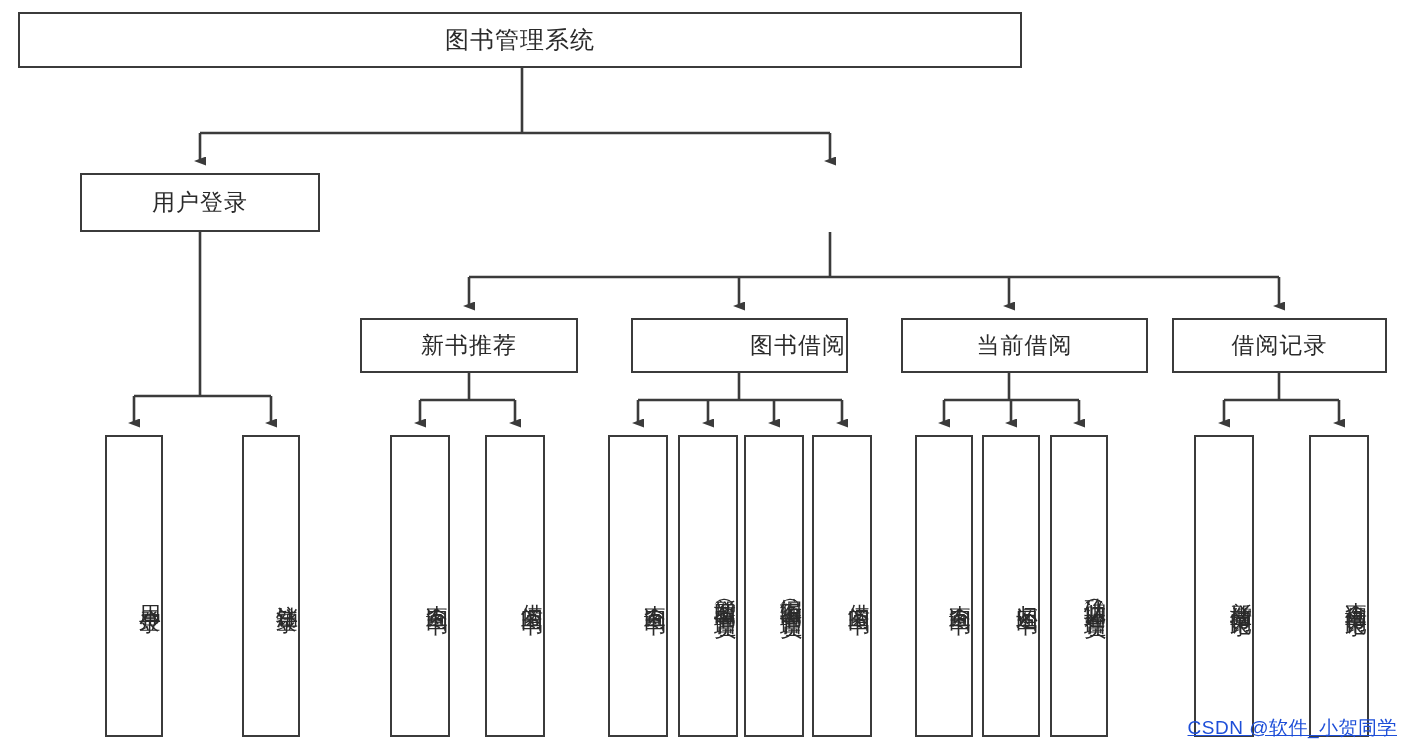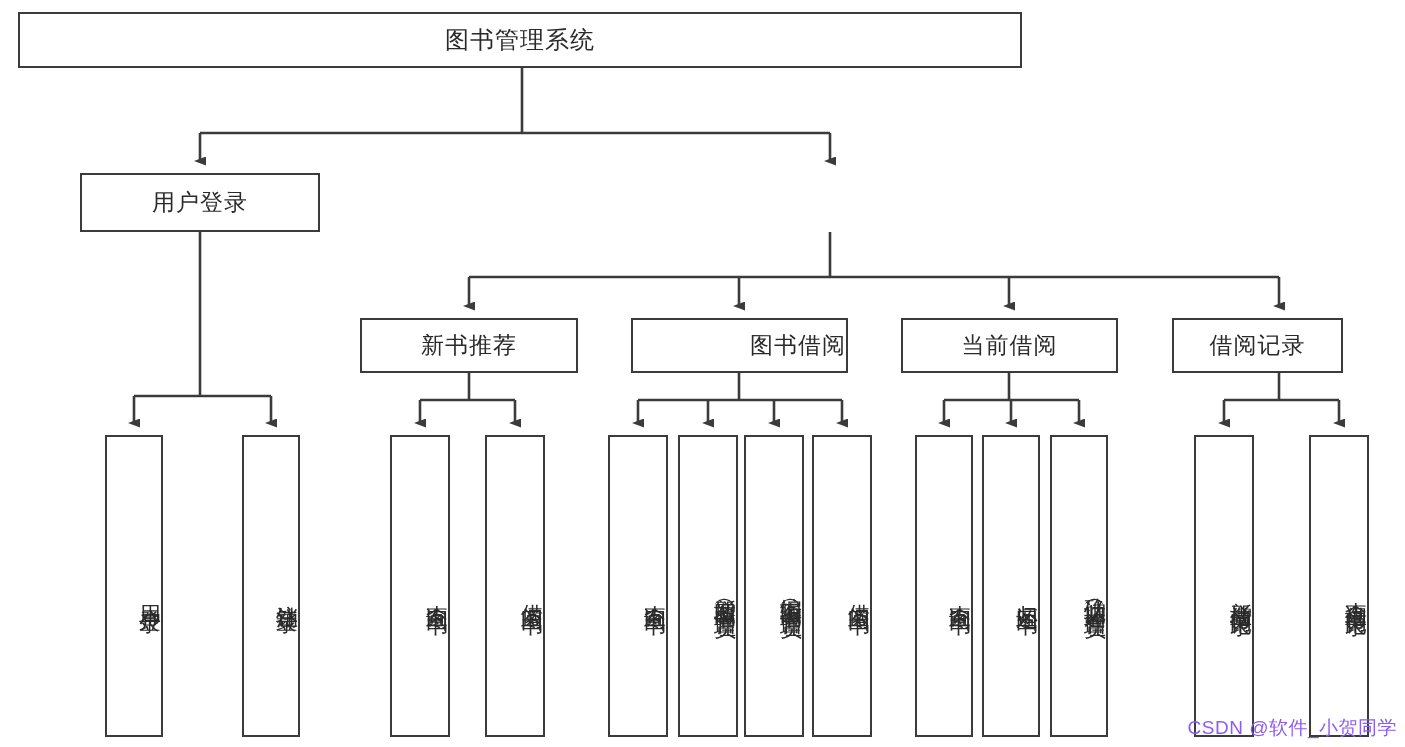--- a/index.html
+++ b/index.html
@@ -42,24 +42,25 @@
     writing-mode:vertical-rl;
     text-orientation:upright;
     white-space:nowrap;
     line-height:1;
   }
   .watermark{
     position:absolute;
     right:8px;
     bottom:6px;
     font-size:19px;
-    color:#8b5cf6;
+    color:#1d4ed8;
     z-index:5;
     white-space:nowrap;
     letter-spacing:0.5px;
+    text-decoration:underline;
   }
 </style>
 </head>
 <body>
 
 <div id="diagram">
 
   <svg class="lines" viewBox="0 0 1405 747">
     <defs>
       <marker id="arrow" markerWidth="12" markerHeight="12" refX="4.5" refY="6" orient="auto" markerUnits="userSpaceOnUse">
@@ -117,24 +118,24 @@
   <div class="node h" style="left:80px;top:173px;width:240px;height:59px;">
     <span class="lbl">用户登录</span>
   </div>
 
   <div class="node h" style="left:360px;top:318px;width:218px;height:55px;">
     <span class="lbl">新书推荐</span>
   </div>
   <div class="node h" style="left:631px;top:318px;width:217px;height:55px;justify-content:flex-end;">
     <span class="lbl">图书借阅</span>
   </div>
-  <div class="node h" style="left:901px;top:318px;width:217px;height:55px;">
+  <div class="node h" style="left:901px;top:318px;width:247px;height:55px;">
     <span class="lbl">当前借阅</span>
   </div>
-  <div class="node h" style="left:1172px;top:318px;width:171px;height:55px;">
+  <div class="node h" style="left:1172px;top:318px;width:215px;height:55px;">
     <span class="lbl">借阅记录</span>
   </div>
 
   <div class="node v" style="left:105px;top:435px;width:58px;height:302px;">
     <span class="lbl">用户登录</span>
   </div>
   <div class="node v" style="left:242px;top:435px;width:58px;height:302px;">
     <span class="lbl">注销登录</span>
   </div>
 

